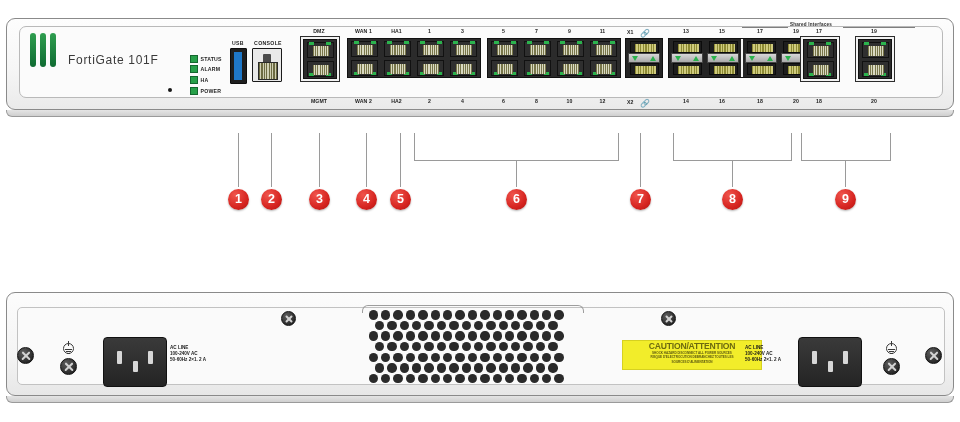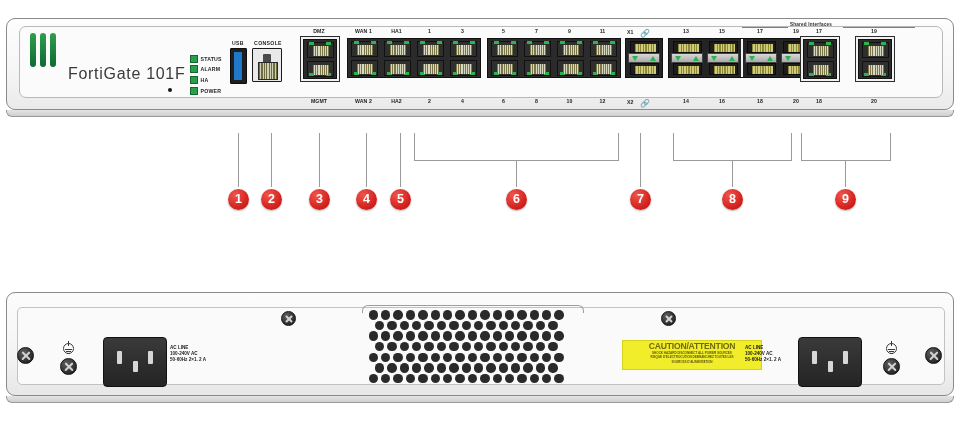--- a/index.html
+++ b/index.html
@@ -19,21 +19,21 @@
 
   
   #brand{position:absolute;left:30px;top:30px;width:150px;height:42px;}
   .bars{position:absolute;left:0;top:3px;width:30px;height:34px;}
   .bars i{position:absolute;top:0;width:6px;height:34px;border-radius:3px;
     background:linear-gradient(180deg,#2f9e4f,#0f6b32);display:block;}
   .bars i:nth-child(1){left:0}.bars i:nth-child(2){left:10px}.bars i:nth-child(3){left:20px}
   #brand-name{position:absolute;left:36px;top:2px;font-size:17.5px;font-weight:bold;
     letter-spacing:1.2px;color:#1b1b1b;line-height:19px;white-space:nowrap;}
   #brand-name .o{color:#d6232b;}
-  #brand-model{position:absolute;left:38px;top:35px;font-size:16px;letter-spacing:.7px;
+  #brand-model{position:absolute;left:38px;top:23px;font-size:12px;letter-spacing:.7px;
     color:#3a3a3a;white-space:nowrap;}
 
   
   #led-block{position:absolute;left:190px;top:54px;}
   .led-row{display:flex;align-items:center;height:9.5px;margin-bottom:1.2px;}
   .led-dot{width:6px;height:6px;background:#27a049;border:.5px solid #14672f;
     margin-right:2.5px;flex:0 0 auto;}
   .led-label{font-size:5.2px;font-weight:bold;letter-spacing:.2px;color:#1d1d1d;}
   #reset-hole{position:absolute;left:168px;top:88px;width:4px;height:4px;border-radius:50%;
     background:#171717;}

